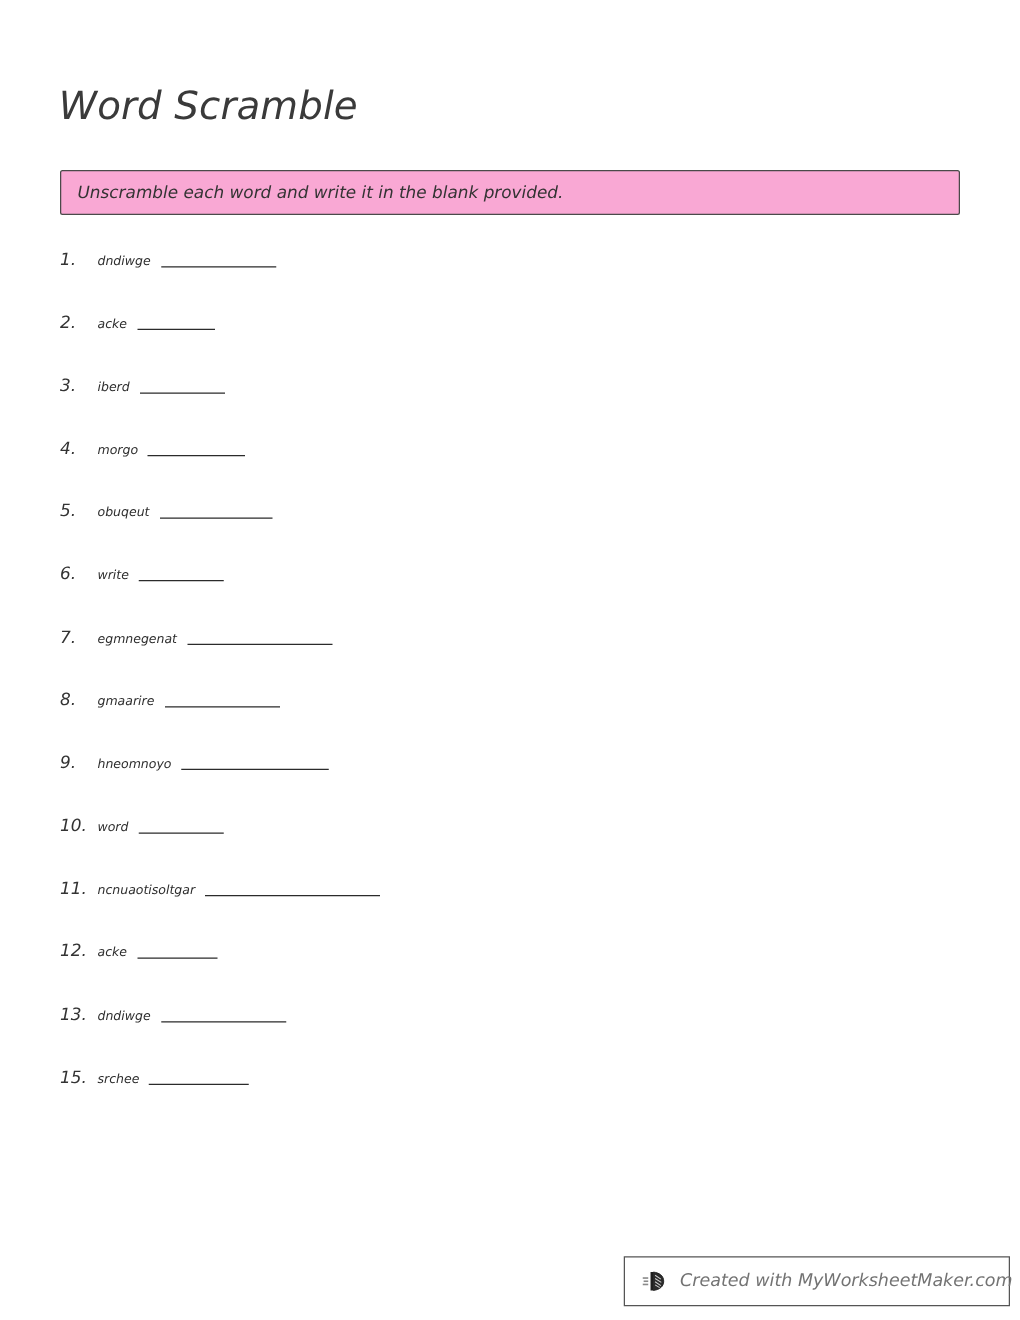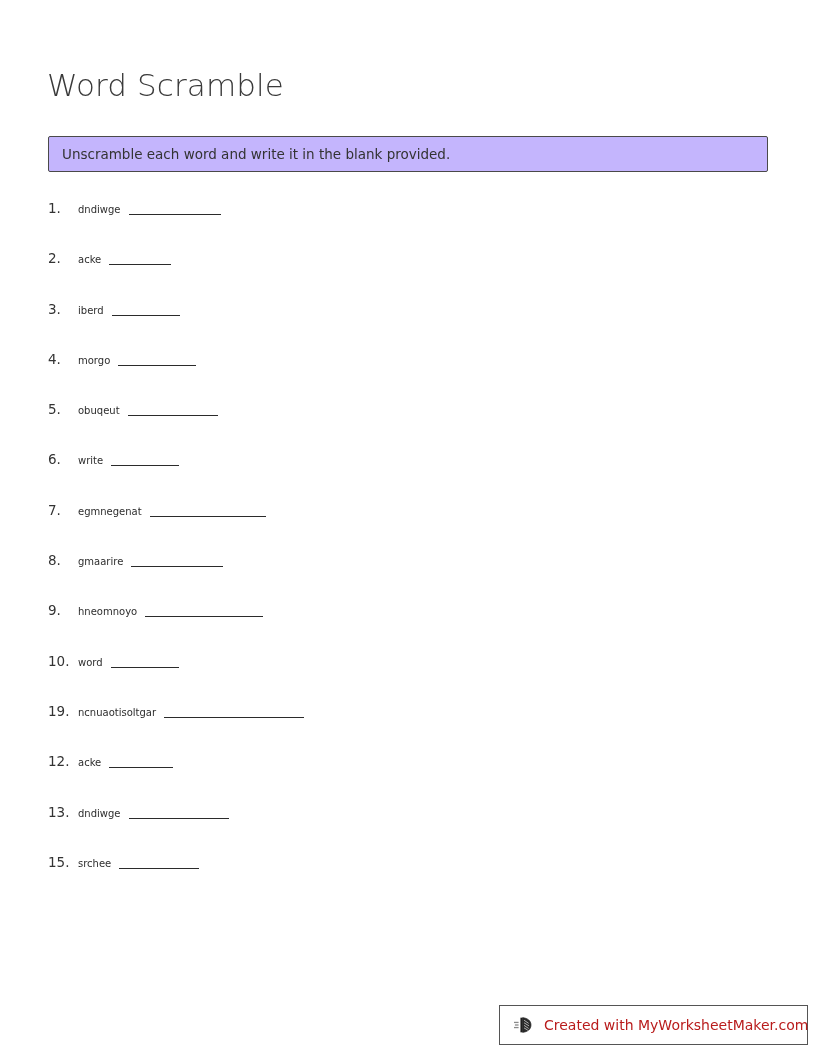--- a/index.html
+++ b/index.html
@@ -17,20 +17,21 @@
     color: #2b2b2b;
     -webkit-font-smoothing: antialiased;
   }
 
   .page {
     position: absolute;
     left: 0;
     top: 0;
     width: 816px;
     height: 1056px;
+    font-style: italic;
   }
 
   
   .worksheet-title {
     position: absolute;
     left: 47px;
     top: 46px;
     font-size: 31px;
     font-weight: 300;
     letter-spacing: 0.1px;
@@ -42,21 +43,21 @@
   
   .instructions-box {
     position: absolute;
     left: 48px;
     top: 136px;
     width: 720px;
     height: 36px;
     box-sizing: border-box;
     border: 1px solid #4a4a4a;
     border-radius: 2px;
-    background: #c4b5fd;
+    background: #f9a8d4;
     display: flex;
     align-items: center;
   }
   .instructions-text {
     padding-left: 13px;
     font-size: 13.5px;
     color: #333333;
     line-height: 1.2;
     white-space: nowrap;
   }
@@ -119,21 +120,21 @@
   }
   .badge-logo {
     flex: 0 0 auto;
     width: 22px;
     height: 22px;
     margin-right: 8px;
     display: block;
   }
   .badge-text {
     font-size: 14px;
-    color: #b91c1c;
+    color: #737373;
     white-space: nowrap;
     line-height: 1;
   }
 </style>
 </head>
 <body>
 
 <div class="page">
 
   <h1 class="worksheet-title">Word Scramble</h1>
@@ -208,21 +209,21 @@
       </div>
       <div class="scramble-item">
         <div class="item-row">
           <span class="item-number">10.</span>
           <span class="item-word">word</span>
           <span class="item-blank" style="width: 68px;"></span>
         </div>
       </div>
       <div class="scramble-item">
         <div class="item-row">
-          <span class="item-number">19.</span>
+          <span class="item-number">11.</span>
           <span class="item-word">ncnuaotisoltgar</span>
           <span class="item-blank" style="width: 140px;"></span>
         </div>
       </div>
       <div class="scramble-item">
         <div class="item-row">
           <span class="item-number">12.</span>
           <span class="item-word">acke</span>
           <span class="item-blank" style="width: 64px;"></span>
         </div>

